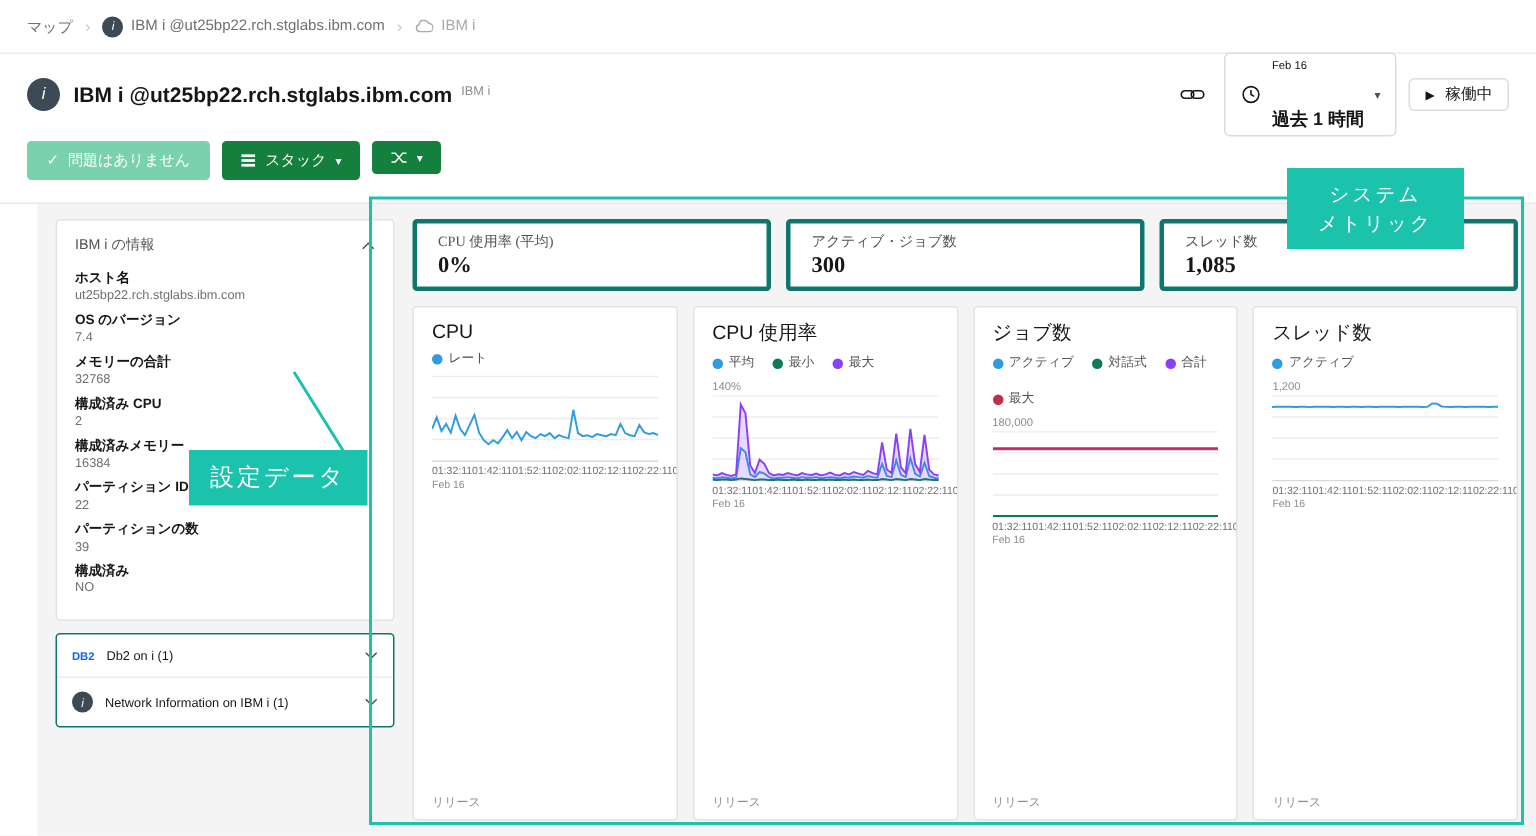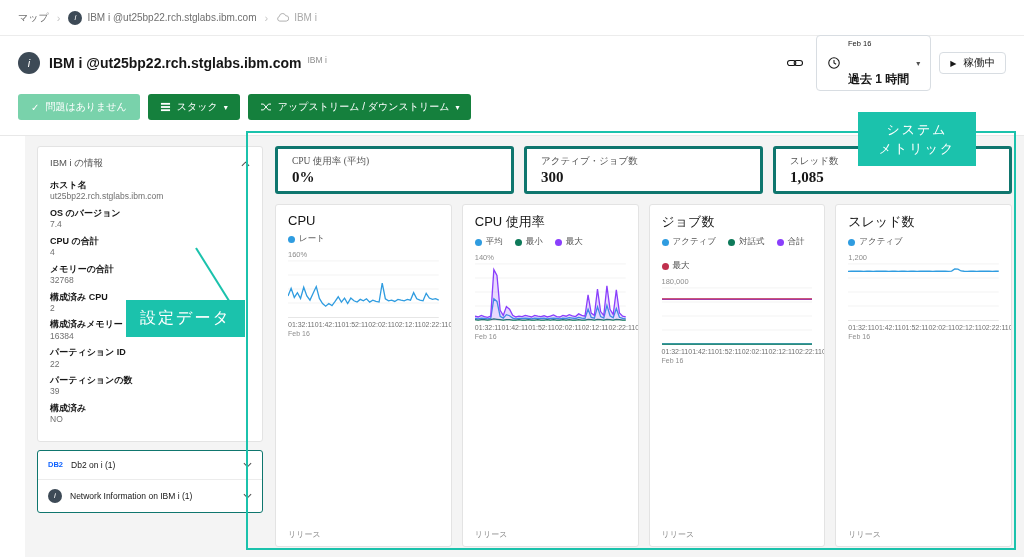--- a/index.html
+++ b/index.html
@@ -136,21 +136,20 @@
         <rect x="1" y="4.5" width="10" height="2" fill="#fff"></rect>
         <rect x="1" y="8" width="10" height="2" fill="#fff"></rect>
     </svg>
     <span>スタック</span>
     <span class="caret">▾</span>
   </button>
   <button class="btn-dark">
     <svg width="12" height="10" viewBox="0 0 14 12">
       <path d="M1 2.5h3l6 7h3M1 9.5h3l6-7h3" fill="none" stroke="#fff" stroke-width="1.2"></path>
     </svg>
-    <span>アップストリーム / ダウンストリーム</span>
     <span class="caret">▾</span>
   </button>
 </div>
 
 <div class="content">
   <aside class="sidebar">
     <div class="info-card">
       <div class="info-head">
         <span>IBM i の情報</span>
         <svg width="9" height="6" viewBox="0 0 10 6">
@@ -158,24 +157,20 @@
           </svg>
       </div>
       <div id="sidebar-items">
           <div class="info-item">
             <div class="info-label">ホスト名</div>
             <div class="info-value">ut25bp22.rch.stglabs.ibm.com</div>
           </div>
           <div class="info-item">
             <div class="info-label">OS のバージョン</div>
             <div class="info-value">7.4</div>
-          </div>
-          <div class="info-item">
-            <div class="info-label">CPU の合計</div>
-            <div class="info-value">4</div>
           </div>
           <div class="info-item">
             <div class="info-label">メモリーの合計</div>
             <div class="info-value">32768</div>
           </div>
           <div class="info-item">
             <div class="info-label">構成済み CPU</div>
             <div class="info-value">2</div>
           </div>
           <div class="info-item">
@@ -235,21 +230,20 @@
       </div>
     <div class="charts">
       <div class="chart-card">
         <div class="chart-title">CPU</div>
         <div class="legend">
             <span class="legend-item">
               <span class="dot" style="background: rgb(47, 156, 224);"></span>
               <span>レート</span>
             </span>
           </div>
-        <div class="ymax">160%</div>
         <svg class="plot" preserveAspectRatio="none" viewBox="0 0 352 62">
             <line x1="0" y1="1" x2="352" y2="1" stroke="#ededed" stroke-width="1"></line>
             <line x1="0" y1="16" x2="352" y2="16" stroke="#ededed" stroke-width="1"></line>
             <line x1="0" y1="31" x2="352" y2="31" stroke="#ededed" stroke-width="1"></line>
             <line x1="0" y1="46" x2="352" y2="46" stroke="#ededed" stroke-width="1"></line>
             <line x1="0" y1="61.5" x2="352" y2="61.5" stroke="#d8d8d8" stroke-width="1"></line>
             <polyline points="0.0,38.5 7.3,30.2 14.7,40.0 22.0,34.9 29.3,41.1 36.7,29.1 44.0,38.5 51.3,42.9 58.7,35.6 66.0,28.4 73.3,41.1 80.7,46.5 88.0,49.4 95.3,46.5 102.7,48.7 110.0,44.3 117.3,39.3 124.7,45.0 132.0,40.7 139.3,46.5 146.7,40.7 154.0,43.6 161.3,45.0 168.7,42.1 176.0,43.6 183.3,41.4 190.7,45.0 198.0,42.9 205.3,44.3 212.7,45.0 220.0,24.8 227.3,41.4 234.7,43.6 242.0,42.9 249.3,44.3 256.7,42.1 264.0,42.9 271.3,43.6 278.7,42.1 286.0,42.9 293.3,34.9 300.7,41.4 308.0,42.9 315.3,43.6 322.7,35.6 330.0,40.7 337.3,42.1 344.7,41.4 352.0,42.9" fill="none" stroke="#2f9ce0" stroke-width="1.3" vector-effect="non-scaling-stroke"></polyline>
           </svg>
         <div class="ticks">
             <div class="tick">

